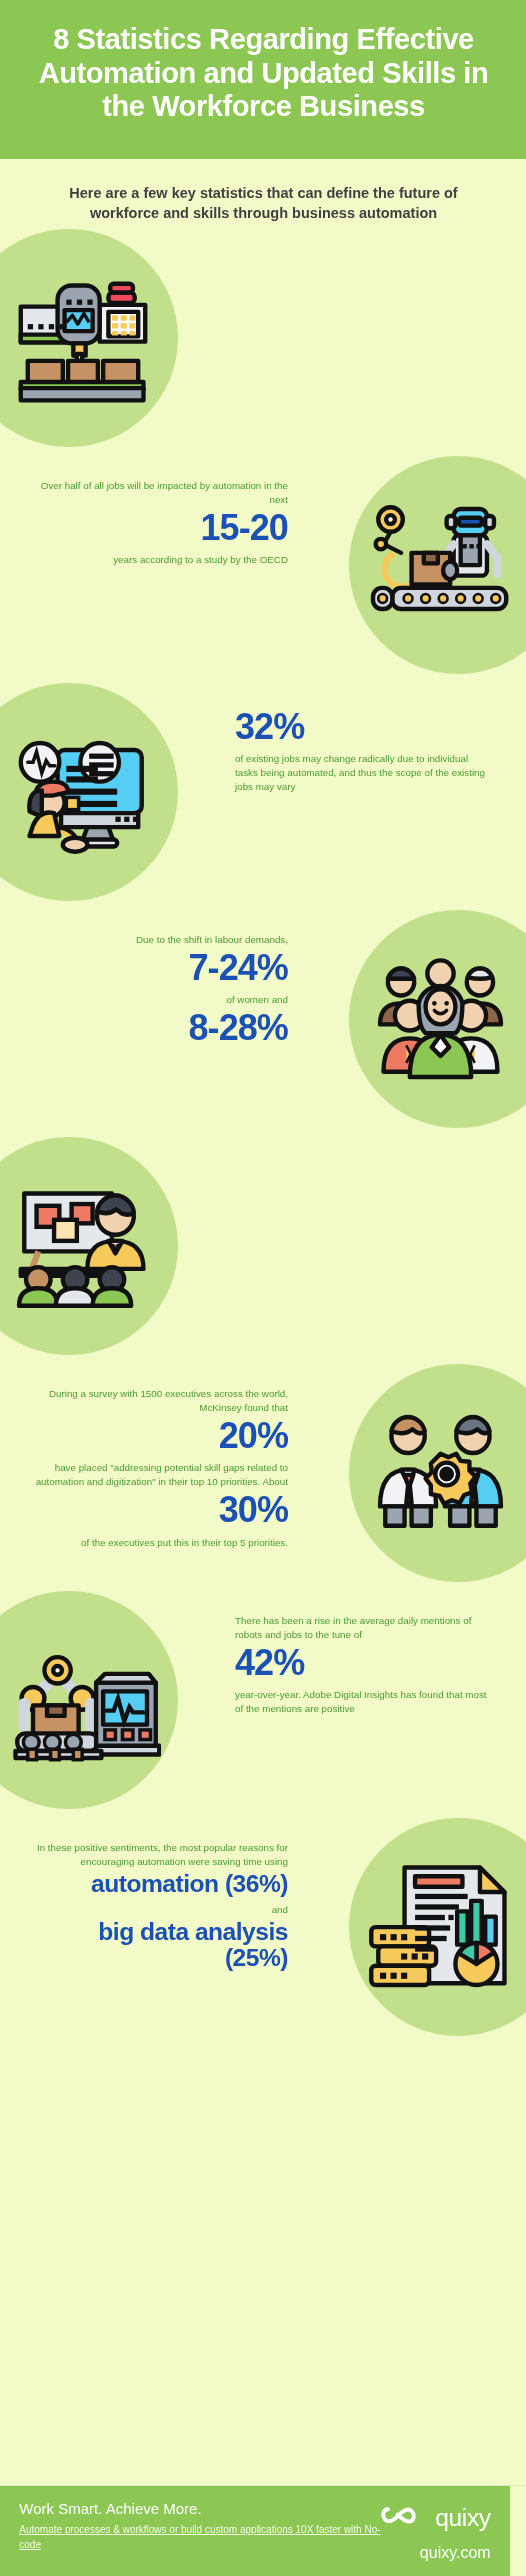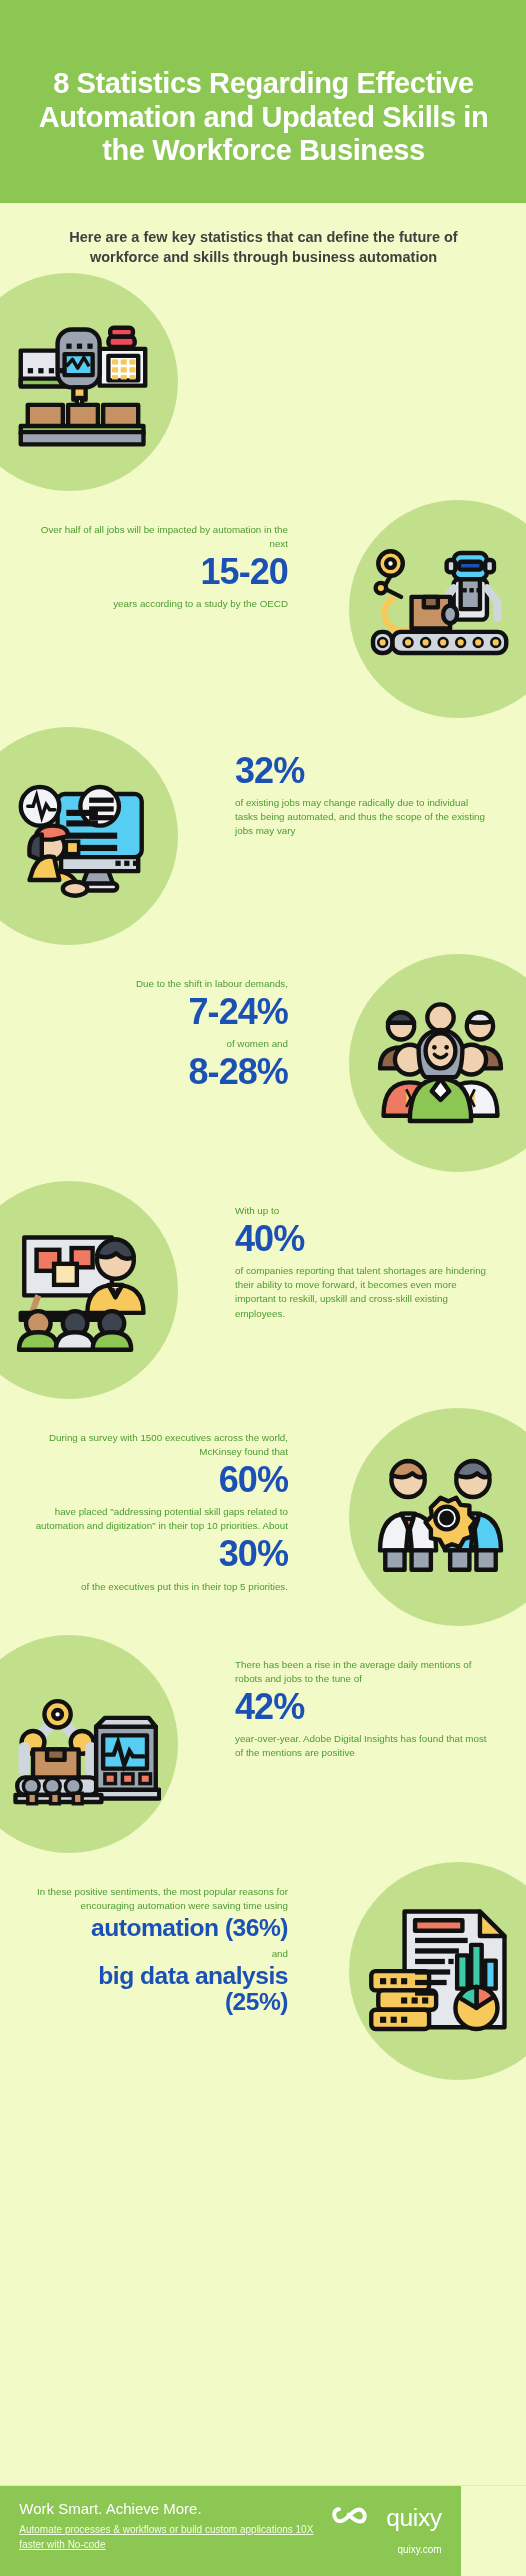--- a/index.html
+++ b/index.html
@@ -18,21 +18,20 @@
     background: #8cc653;
     padding: 23px 30px 35px 30px;
     text-align: center;
   }
   .header h1 {
     color: #ffffff;
     font-size: 29px;
     line-height: 1.16;
     font-weight: bold;
     letter-spacing: -0.4px;
-    margin-top: 44px;
   }
 
   
   .subtitle-wrap {
     padding: 24.6px 46px 5.3px 46px;
     text-align: center;
   }
   .subtitle {
     color: #404040;
     font-size: 14.5px;
@@ -89,33 +88,33 @@
     margin: 1.8px 0 6.1px 0;
   }
   .txt .big.small-big { font-size: 24.6px; letter-spacing: -0.5px; }
   .txt .tail { display: block; }
   .txt .mid { display: block; margin-top: 3.5px; }
 
   
   .footer {
     position: absolute;
     left: 0; bottom: 0;
-    width: 461px;
+    width: 510px;
     height: 90px;
     background: #8cc653;
     padding: 14px 19.3px 0 19.3px;
   }
   .footer-inner { display: flex; justify-content: space-between; align-items: flex-start; }
   .f-left { color: #ffffff; }
   .f-tag { font-size: 15px; font-weight: normal; line-height: 1.25; margin-bottom: 4.4px; }
   .f-sub { font-size: 10px; line-height: 1.45; color: #f3ffe3; text-decoration: underline; }
   .f-right { text-align: right; padding-top: 3.5px; }
   .f-logo { display: flex; align-items: center; justify-content: flex-end; gap: 19px; }
   .f-logo-name { color: #ffffff; font-size: 24.6px; letter-spacing: -0.4px; }
-  .f-url { color: #ffffff; font-size: 10px; margin-top: 12.3px; }
+  .f-url { color: #ffffff; font-size: 16px; margin-top: 12.3px; }
   .divider-line {
     position: absolute; left: 0; bottom: 90px; width: 527px; height: 0.9px; background: #dcedb8;
   }
 </style>
 </head>
 <body>
 
 <div class="header">
   <h1>8 Statistics Regarding Effective Automation and Updated Skills in the Workforce Business</h1>
 </div>
@@ -312,25 +311,20 @@
         <path d="M50 142 q0 -20 22 -20 q22 0 22 20 z" fill="#e4e7ec"></path>
         <circle cx="114" cy="112" r="14" fill="#3d4450"></circle>
         <path d="M92 142 q0 -20 22 -20 q22 0 22 20 z" fill="#8cc653"></path>
       </g>
       <g stroke="#111" stroke-width="5">
         <rect x="28" y="28" width="26" height="24" fill="#ef7a63"></rect>
         <rect x="68" y="26" width="24" height="22" fill="#ef7a63"></rect>
         <rect x="48" y="44" width="26" height="24" fill="#fae6b0"></rect>
       </g>
     </svg></div>
-      <div class="txt">
-        <span class="lead">With up to</span>
-        <span class="big">40%</span>
-        <span class="tail">of companies reporting that talent shortages are hindering their ability to move forward, it becomes even more important to reskill, upskill and cross-skill existing employees.</span>
-      </div>
     </div>
     <div class="block right-icon">
       <div class="circle"></div>
       <div class="icon">
     <svg viewBox="0 0 170 150" width="149" height="132">
       <g stroke="#111" stroke-width="5" stroke-linejoin="round">
         <circle cx="48" cy="32" r="19" fill="#f0d2b0"></circle>
         <path d="M48 10 a20 20 0 0 0 -19 16 q14 6 24 -2 q8 8 14 2 a20 20 0 0 0 -19 -16" fill="#c79263"></path>
         <circle cx="122" cy="32" r="19" fill="#f0d2b0"></circle>
         <path d="M122 10 a20 20 0 0 0 -19 16 q14 6 24 -2 q8 8 14 2 a20 20 0 0 0 -19 -16" fill="#6b7280"></path>
@@ -344,21 +338,21 @@
         <rect x="52" y="112" width="22" height="22" fill="#9aa5b1"></rect>
         <rect x="96" y="112" width="22" height="22" fill="#9aa5b1"></rect>
         <rect x="126" y="112" width="22" height="22" fill="#9aa5b1"></rect>
         <path d="M85 52 l9 4 l9 -4 l5 8 l10 1 l0 10 l7 7 l-6 8 l2 10 l-9 3 l-5 9 l-9 -3 l-9 4 l-5 -9 l-10 -2 l0 -10 l-6 -8 l7 -7 l-1 -10 z" fill="#f7c85a"></path>
         <circle cx="92" cy="75" r="13" fill="#fff"></circle>
         <circle cx="92" cy="75" r="6" fill="#111"></circle>
       </g>
     </svg></div>
       <div class="txt">
         <span class="lead">During a survey with 1500 executives across the world, McKinsey found that</span>
-        <span class="big">60%</span>
+        <span class="big">20%</span>
         <span class="mid">have placed "addressing potential skill gaps related to automation and digitization" in their top 10 priorities. About</span>
         <span class="big">30%</span>
         <span class="tail">of the executives put this in their top 5 priorities.</span>
       </div>
     </div>
     <div class="block left-icon">
       <div class="circle"></div>
       <div class="icon">
     <svg viewBox="0 0 170 150" width="149" height="132">
       <g stroke="#111" stroke-width="5" stroke-linejoin="round" stroke-linecap="round">

